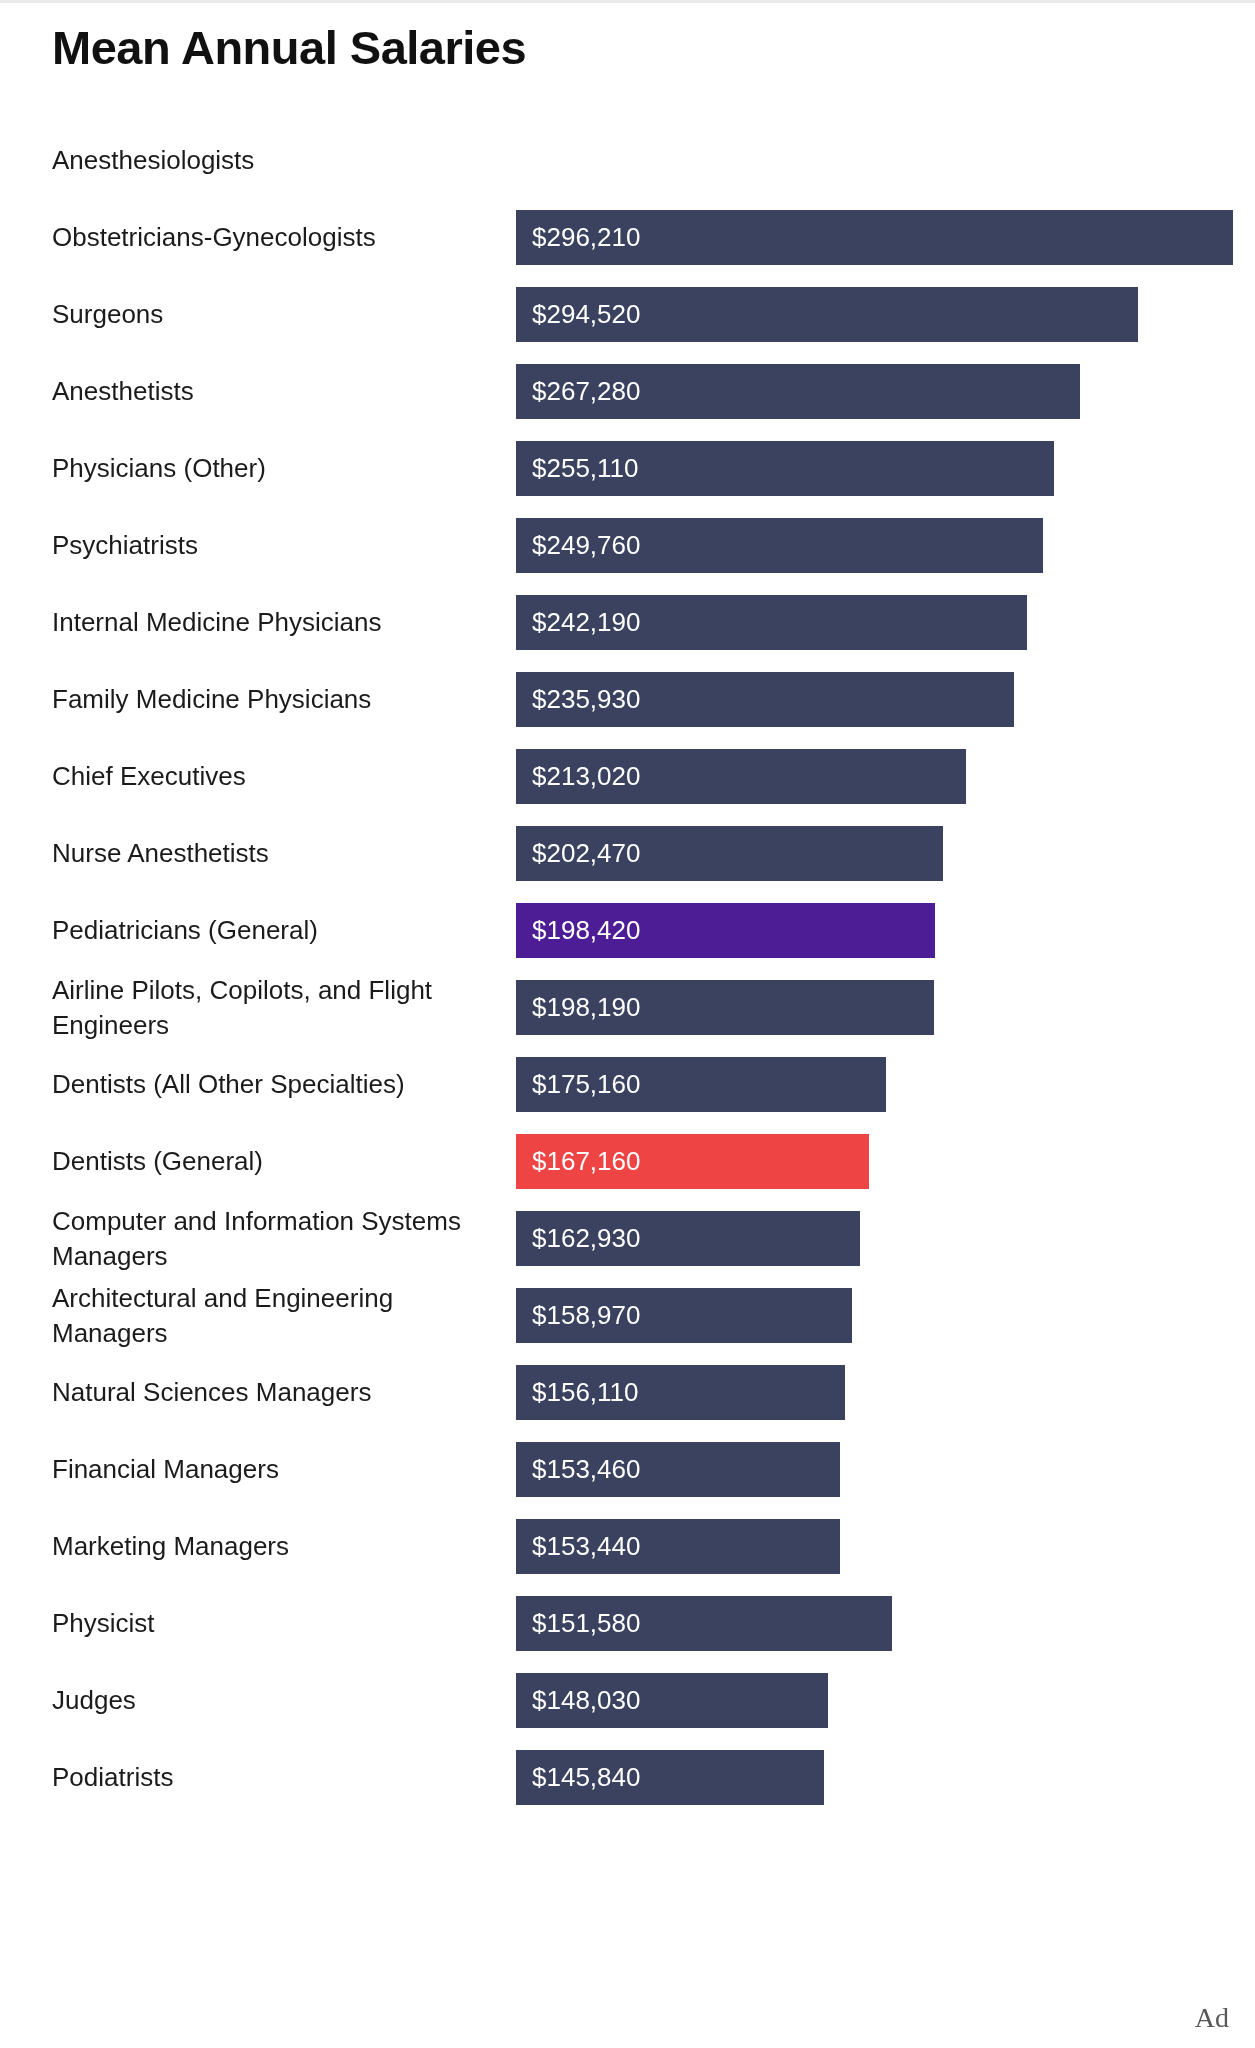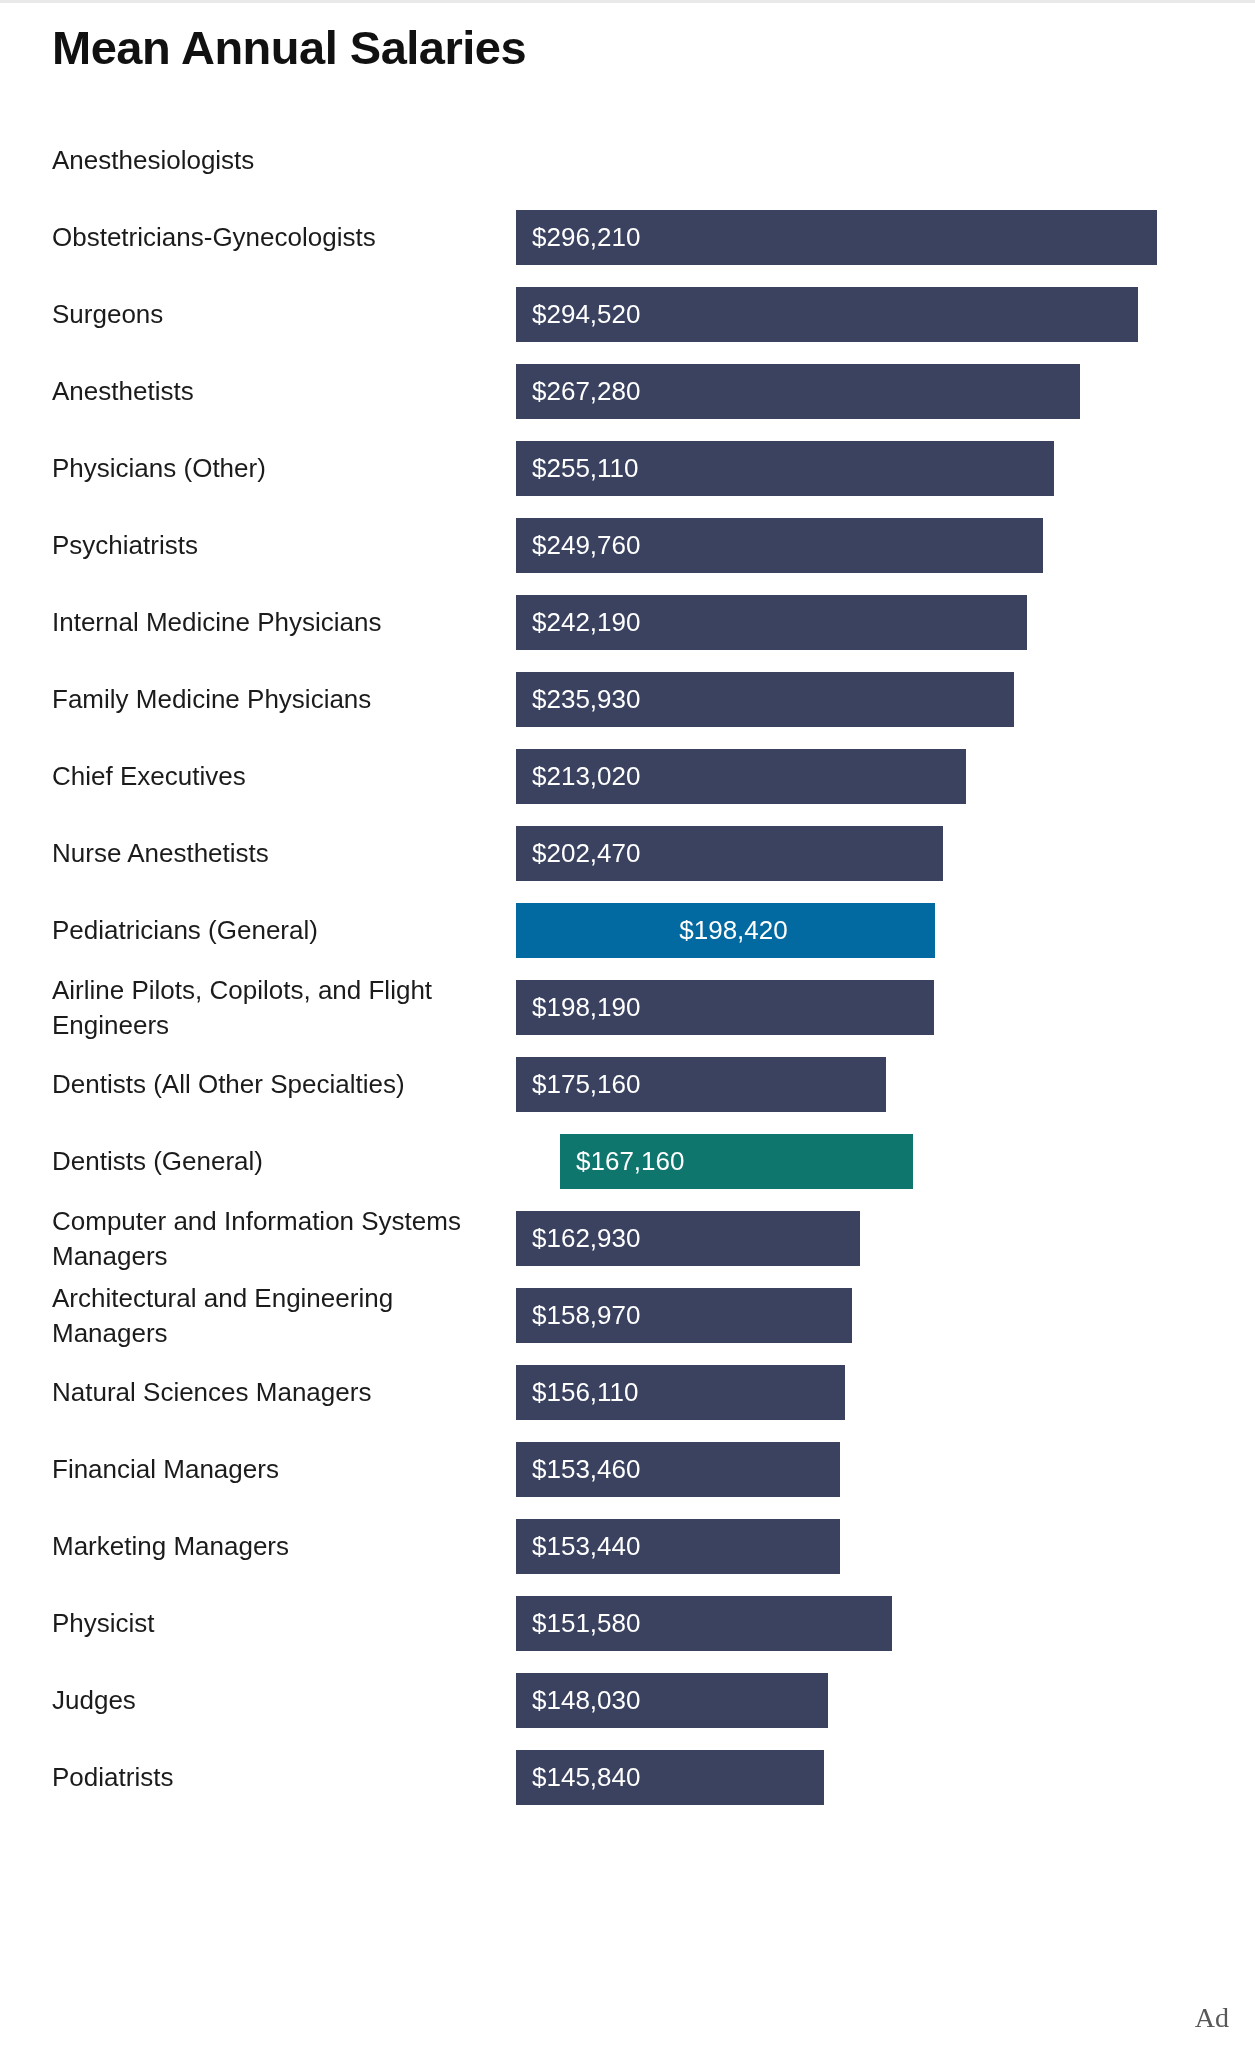--- a/index.html
+++ b/index.html
@@ -100,21 +100,21 @@
 
   <div class="chart-title">Mean Annual Salaries</div>
 
   <div class="rows" id="rows">
       <div class="row">
         <div class="row-label">Anesthesiologists</div>
       </div>
       <div class="row">
         <div class="row-label">Obstetricians-Gynecologists</div>
         <div class="bar-area">
-          <div class="bar" style="background: rgb(58, 66, 96); width: 641px;">
+          <div class="bar" style="background: rgb(58, 66, 96); width: 717px;">
             <span class="bar-value" style="color: rgb(255, 255, 255);">$296,210</span>
           </div>
         </div>
       </div>
       <div class="row">
         <div class="row-label">Surgeons</div>
         <div class="bar-area">
           <div class="bar" style="background: rgb(58, 66, 96); width: 622px;">
             <span class="bar-value" style="color: rgb(255, 255, 255);">$294,520</span>
           </div>
@@ -172,21 +172,21 @@
         <div class="row-label">Nurse Anesthetists</div>
         <div class="bar-area">
           <div class="bar" style="background: rgb(58, 66, 96); width: 427px;">
             <span class="bar-value" style="color: rgb(255, 255, 255);">$202,470</span>
           </div>
         </div>
       </div>
       <div class="row">
         <div class="row-label">Pediatricians (General)</div>
         <div class="bar-area">
-          <div class="bar" style="background: #0369a1; width: 419px; justify-content: center;">
+          <div class="bar" style="background: #4c1d95; width: 419px;">
             <span class="bar-value" style="color: rgb(255, 255, 255);">$198,420</span>
           </div>
         </div>
       </div>
       <div class="row">
         <div class="row-label">Airline Pilots, Copilots, and Flight Engineers</div>
         <div class="bar-area">
           <div class="bar" style="background: rgb(58, 66, 96); width: 418px;">
             <span class="bar-value" style="color: rgb(255, 255, 255);">$198,190</span>
           </div>
@@ -196,21 +196,21 @@
         <div class="row-label">Dentists (All Other Specialties)</div>
         <div class="bar-area">
           <div class="bar" style="background: rgb(58, 66, 96); width: 370px;">
             <span class="bar-value" style="color: rgb(255, 255, 255);">$175,160</span>
           </div>
         </div>
       </div>
       <div class="row">
         <div class="row-label">Dentists (General)</div>
         <div class="bar-area">
-          <div class="bar" style="background: #0f766e; width: 353px; margin-left: 44px;">
+          <div class="bar" style="background: #ef4444; width: 353px;">
             <span class="bar-value" style="color: rgb(255, 255, 255);">$167,160</span>
           </div>
         </div>
       </div>
       <div class="row">
         <div class="row-label">Computer and Information Systems Managers</div>
         <div class="bar-area">
           <div class="bar" style="background: rgb(58, 66, 96); width: 344px;">
             <span class="bar-value" style="color: rgb(255, 255, 255);">$162,930</span>
           </div>

